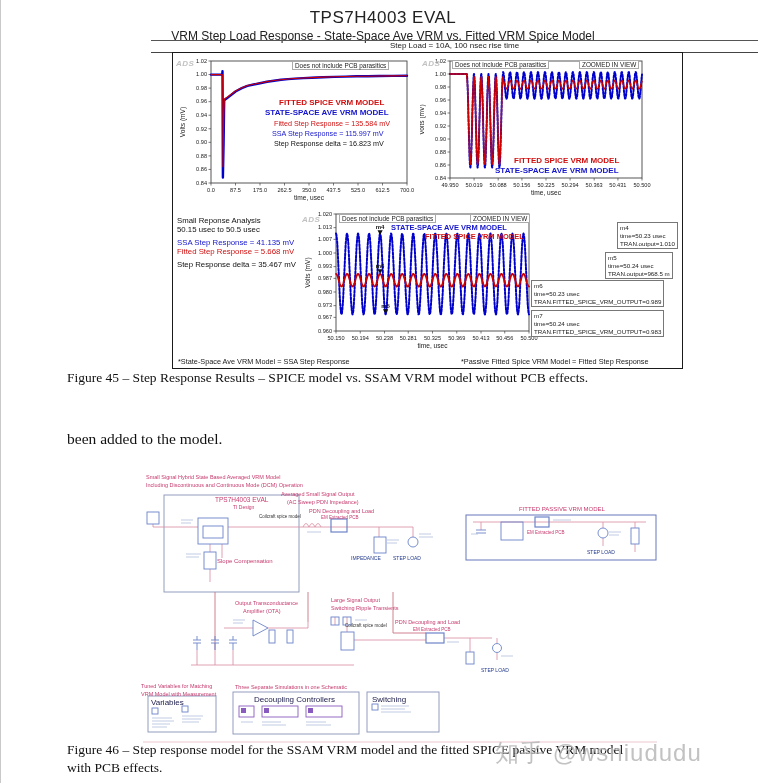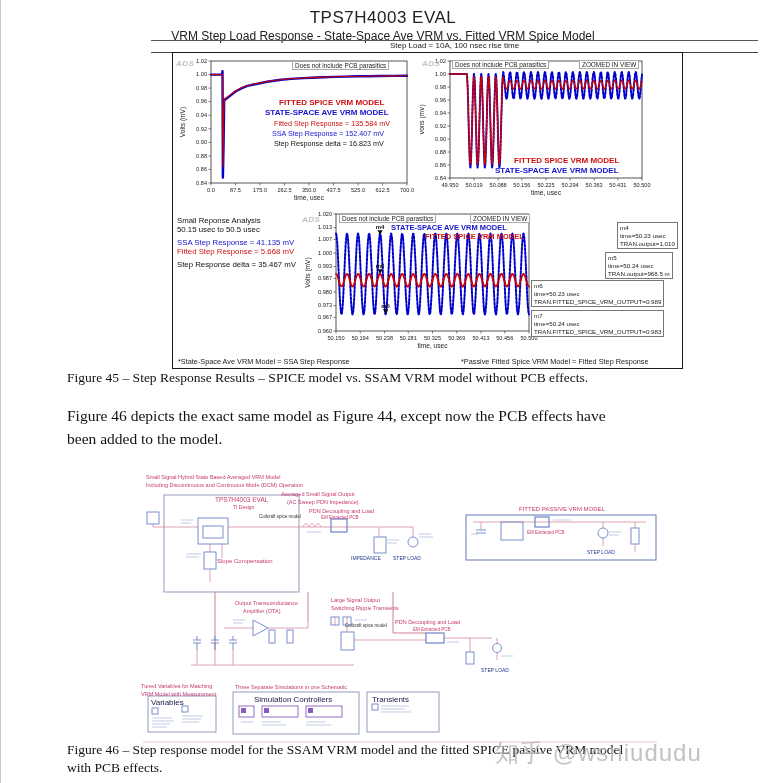--- a/index.html
+++ b/index.html
@@ -197,21 +197,21 @@
       </svg>
 
     <span class="abs ads" style="left:3px;top:6px;">ADS</span>
     <span class="abs ads" style="left:249px;top:6px;">ADS</span>
     <span class="abs ads" style="left:129px;top:162px;">ADS</span>
 
     <span class="anno boxed note6" style="left:119px;top:8px;">Does not include PCB parasitics</span>
     <span class="anno red mdl" style="left:106px;top:45px;">FITTED SPICE VRM MODEL</span>
     <span class="anno blue mdl" style="left:92px;top:55px;">STATE-SPACE AVE VRM MODEL</span>
     <span class="anno red val" style="left:101px;top:66px;">Fitted Step Response = 135.584 mV</span>
-    <span class="anno blue val" style="left:99px;top:76px;">SSA Step Response = 152.407 mV</span>
+    <span class="anno blue val" style="left:99px;top:76px;">SSA Step Response = 115.997 mV</span>
     <span class="anno blk val" style="left:101px;top:86px;">Step Response delta = 16.823 mV</span>
 
     <span class="anno boxed note6" style="left:279px;top:7px;">Does not include PCB parasitics</span>
     <span class="anno boxed note6" style="left:406px;top:7px;">ZOOMED IN VIEW</span>
     <span class="anno red mdl" style="left:341px;top:103px;">FITTED SPICE VRM MODEL</span>
     <span class="anno blue mdl" style="left:322px;top:113px;">STATE-SPACE AVE VRM MODEL</span>
 
     <span class="anno boxed note6" style="left:166px;top:161px;">Does not include PCB parasitics</span>
     <span class="anno boxed note6" style="left:297px;top:161px;">ZOOMED IN VIEW</span>
     <span class="anno blue mdl" style="left:218px;top:170px;font-size:7.5px;">STATE-SPACE AVE VRM MODEL</span>
@@ -244,21 +244,21 @@
       <div>TRAN.FITTED_SPICE_VRM_OUTPUT=0.983</div>
     </div>
 
     <span class="fn" style="left:5px;top:304px;">*State-Space Ave VRM Model = SSA Step Response</span>
     <span class="fn" style="left:288px;top:304px;">*Passive Fitted Spice VRM Model = Fitted Step Response</span>
   </div>
 
   <div class="abs cap" style="left:66px;top:369px;width:620px;">Figure 45 – Step Response Results – SPICE model vs. SSAM VRM model without PCB effects.</div>
 
   <div class="abs body-text" style="left:66px;top:405px;width:650px;">
-    <span>Figure 46 depicts the exact same model as Figure 44, except now the PCB effects have</span><br>
+    <br>
     <span>been added to the model.</span>
   </div>
 
   <div id="schem46" class="abs">
     <svg width="522" height="278" viewBox="0 0 522 278">
 
       <g fill="none" stroke="#8892b8" stroke-width="0.9">
         <rect x="23" y="25" width="135" height="97"></rect>
         <rect x="7" y="226" width="68" height="36"></rect>
         <rect x="92" y="222" width="126" height="42"></rect>
@@ -355,22 +355,22 @@
     <span class="sl s55" style="left:190px;top:127px;">Large Signal Output</span>
     <span class="sl s55" style="left:190px;top:135px;">Switching Ripple Transients</span>
     <span class="sl s55" style="left:254px;top:149px;">PDN Decoupling and Load</span>
     <span class="sl s45" style="left:272px;top:157px;">EM Extracted PCB</span>
     <span class="sl s45 sblk" style="left:204px;top:153px;">Coilcraft spice model</span>
     <span class="sl s5 snavy" style="left:340px;top:197px;">STEP LOAD</span>
     <span class="sl s55" style="left:0px;top:213px;">Tuned Variables for Matching</span>
     <span class="sl s55" style="left:0px;top:221px;">VRM Model with Measurement</span>
     <span class="sl s55" style="left:94px;top:214px;">Three Separate Simulations in one Schematic</span>
     <span class="sboxtitle" style="left:10px;top:228px;">Variables</span>
-    <span class="sboxtitle" style="left:113px;top:225px;">Simulation Controllers</span>
-    <span class="sboxtitle" style="left:231px;top:225px;">Transients</span>
+    <span class="sboxtitle" style="left:113px;top:225px;">Decoupling Controllers</span>
+    <span class="sboxtitle" style="left:231px;top:225px;">Switching</span>
   </div>
 
   <div class="abs cap" style="left:66px;top:741px;width:660px;">
     <span>Figure 46 – Step response model for the SSAM VRM model and the fitted SPICE passive VRM model</span><br>
     <span>with PCB effects.</span>
   </div>
 
   <div class="abs watermark">知乎 @wsniududu</div>
 </div>
 

